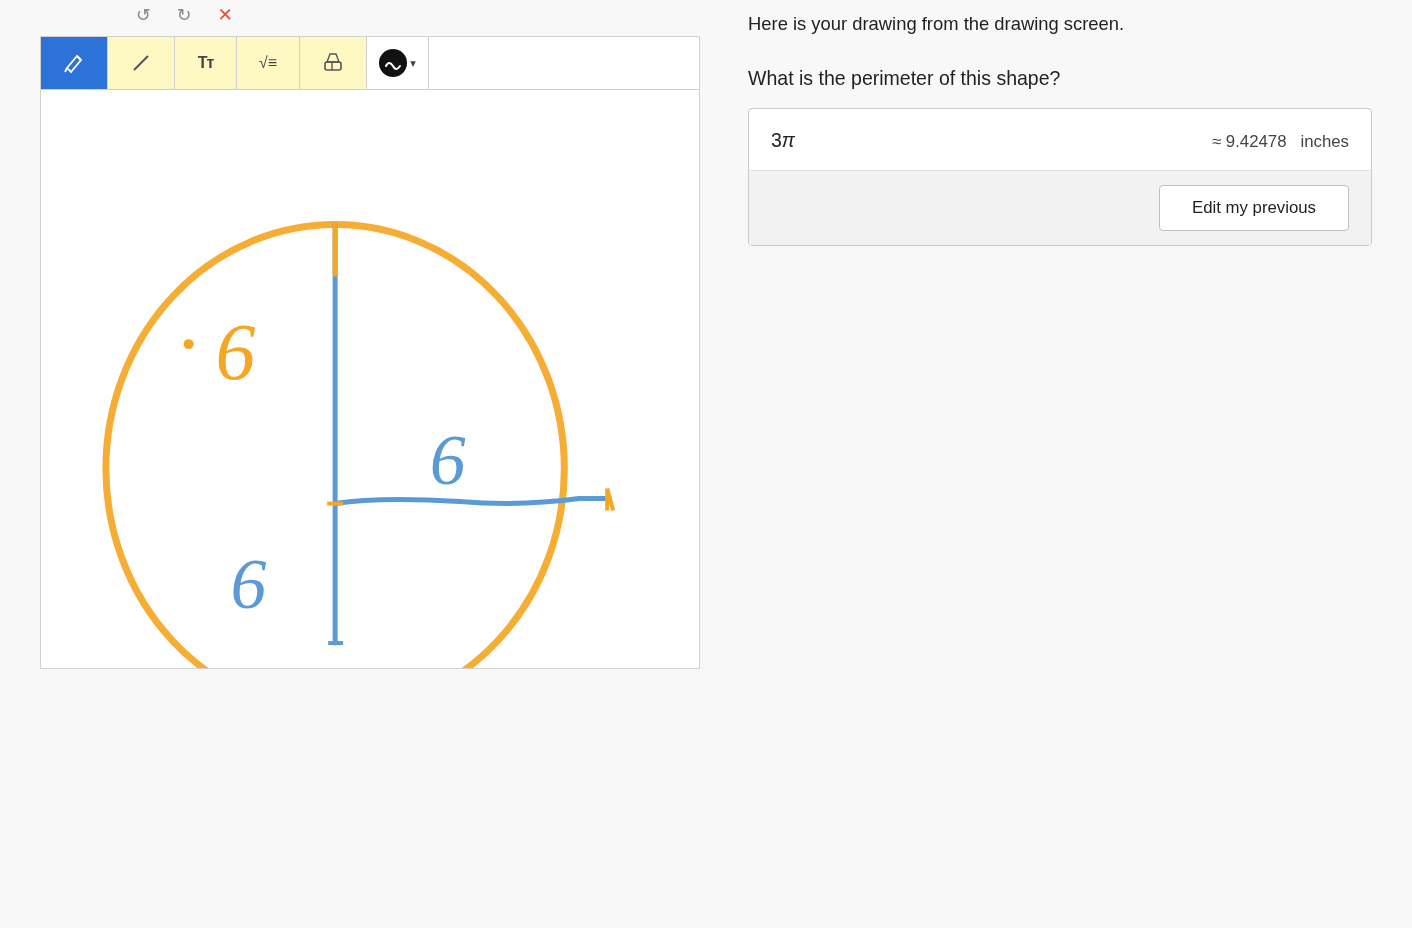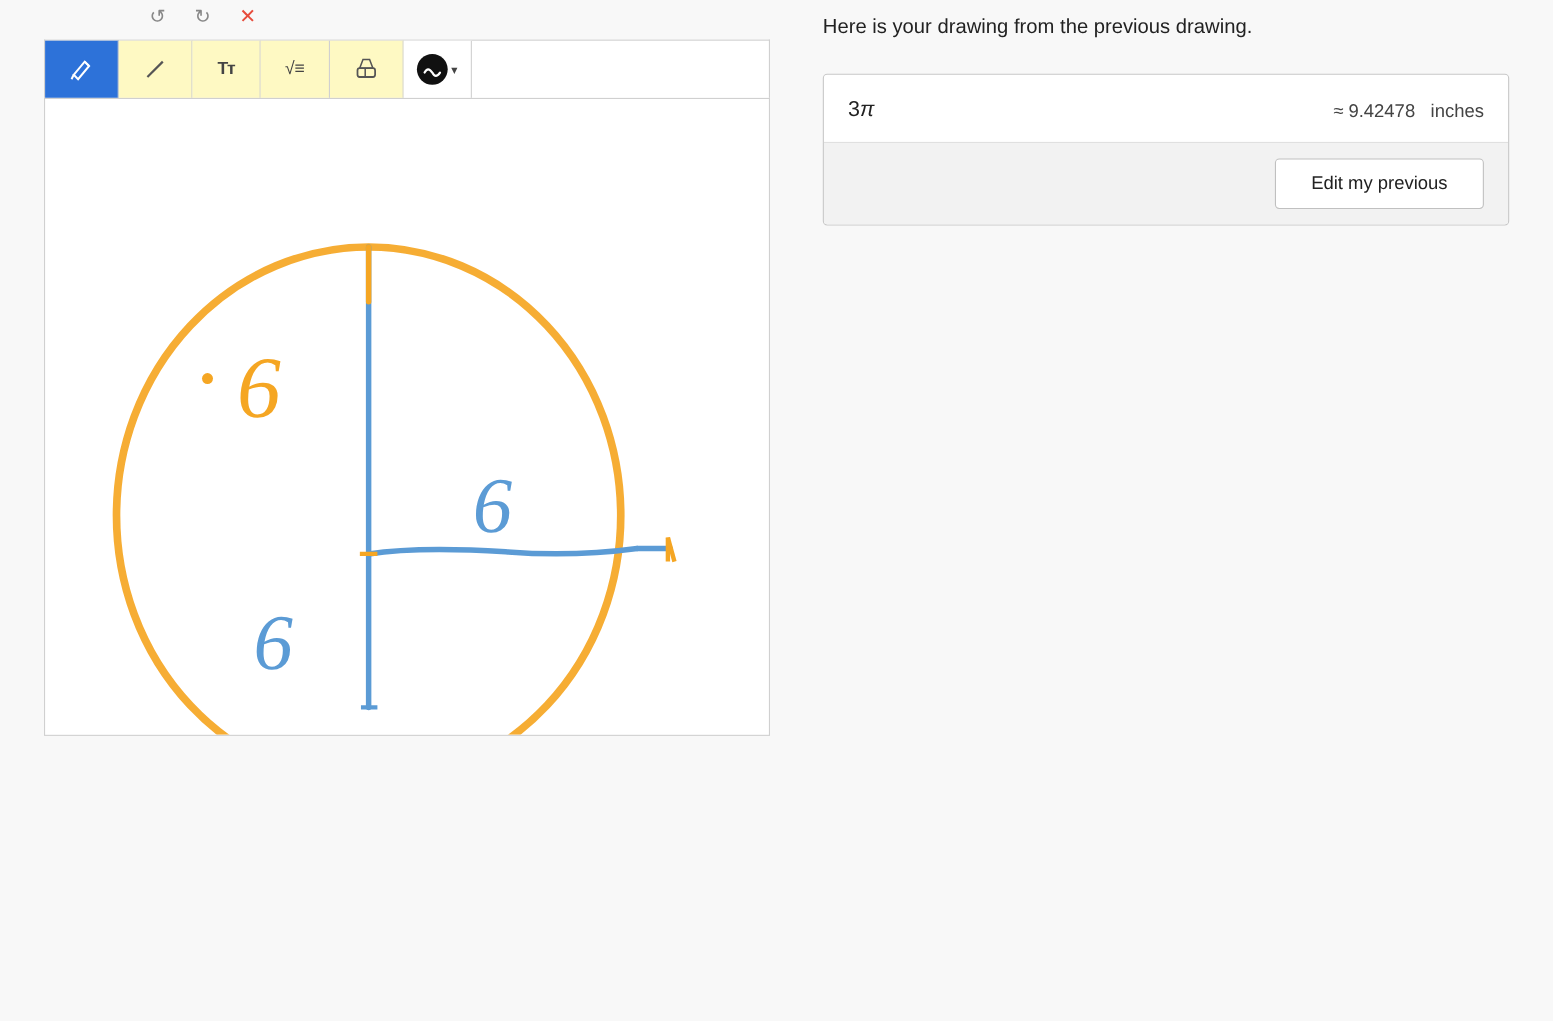--- a/index.html
+++ b/index.html
@@ -259,21 +259,22 @@
 
           <line x1="288" y1="555" x2="303" y2="555" stroke="#5B9BD5" stroke-width="4"></line>
 
           <line x1="287" y1="415" x2="303" y2="415" stroke="#F5A623" stroke-width="4"></line>
 
         </svg>
       </div>
     </div>
 
     <div class="question-panel">
-      <p class="question-text">Here is your drawing from the previous drawing.</p>
+      <p class="question-text">Here is your drawing from the drawing screen.</p>
+      <p class="question-label">What is the perimeter of this shape?</p>
 
       <div class="answer-box">
         <div class="answer-row">
           <span class="answer-math">3<i>π</i></span>
           <span class="answer-approx">
             <span class="approx-sym">≈</span> 9.42478 &nbsp; inches
           </span>
         </div>
         <div class="answer-action-row">
           <button class="edit-response-btn">Edit my previous</button>

